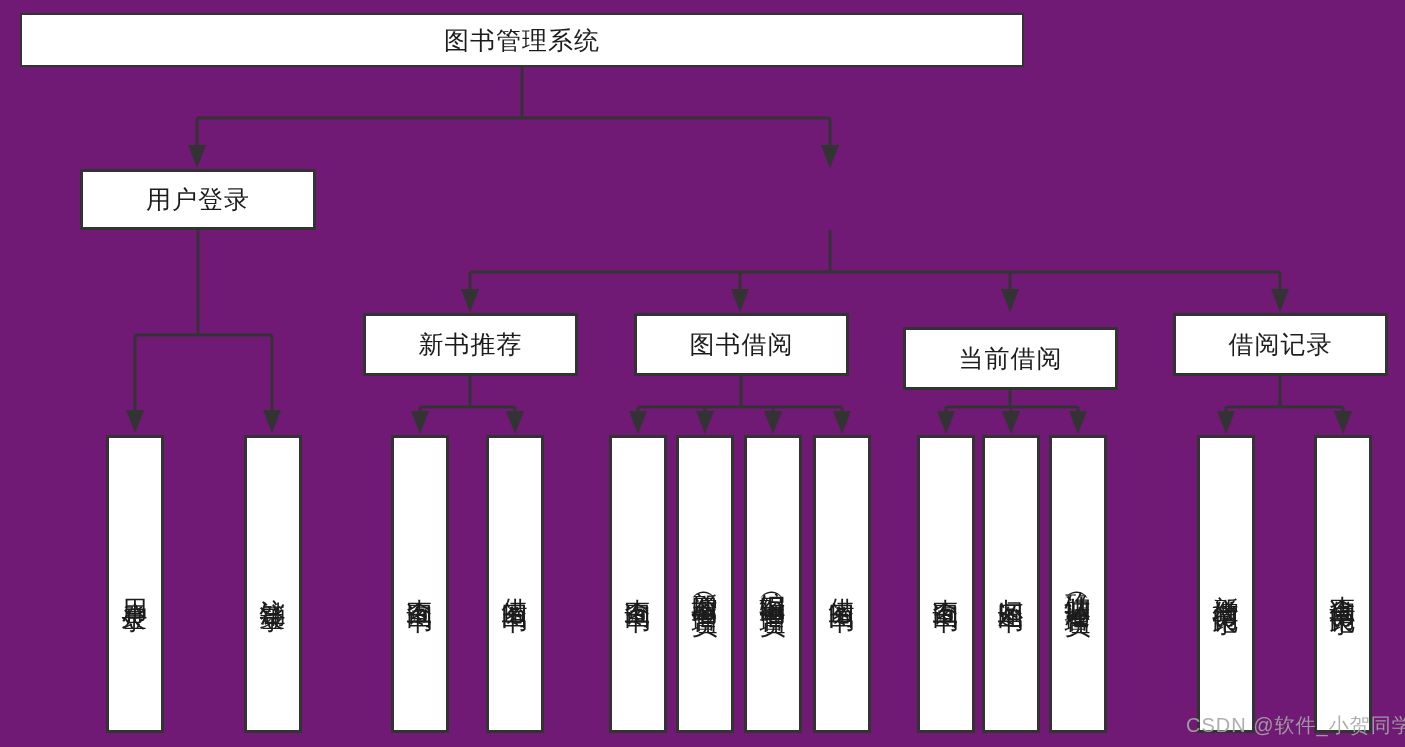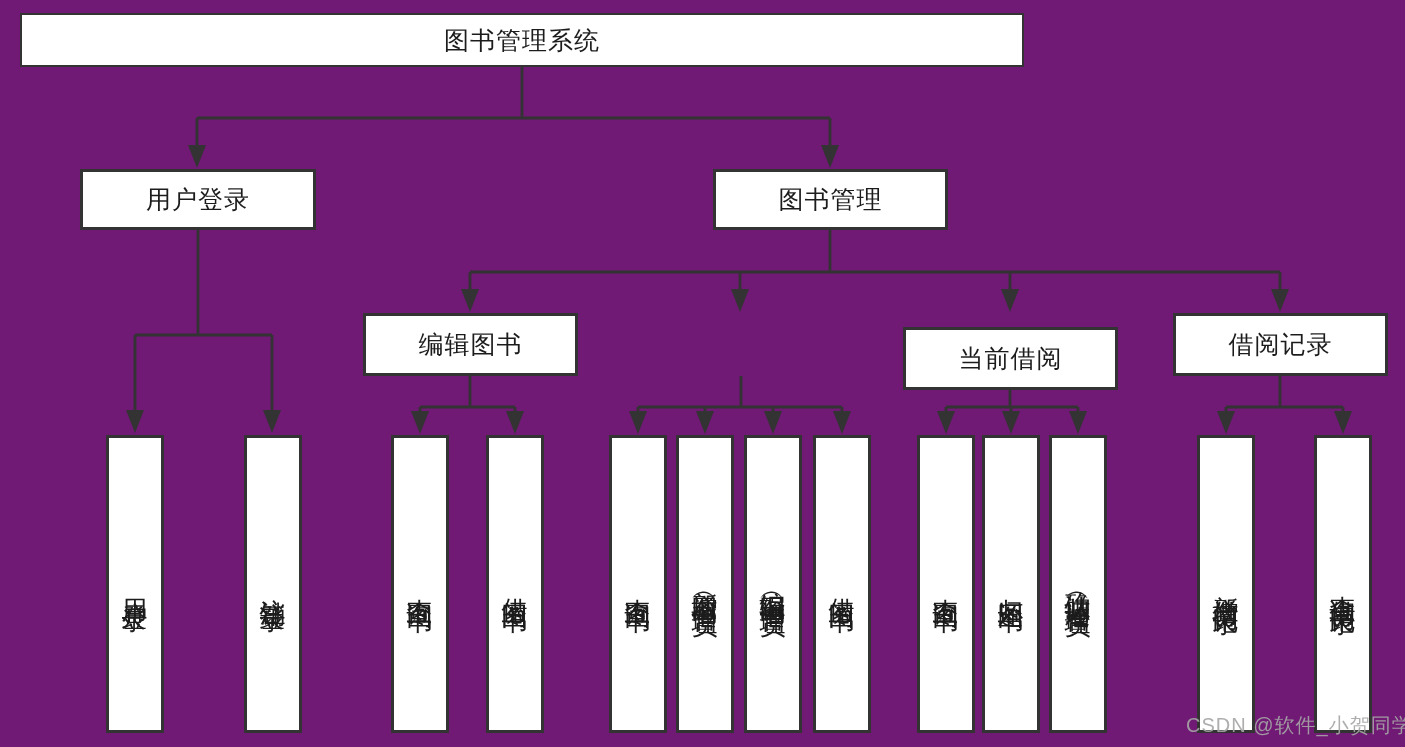--- a/index.html
+++ b/index.html
@@ -118,23 +118,23 @@
       <polygon points="1002,411 1020,411 1011,434"></polygon>
       <polygon points="1069,411 1087,411 1078,434"></polygon>
       <polygon points="1217,411 1235,411 1226,434"></polygon>
       <polygon points="1334,411 1352,411 1343,434"></polygon>
     </g>
   </svg>
 
   <div class="node n-root">图书管理系统</div>
 
   <div class="node n-l2-0">用户登录</div>
-  <div class="node n-l2-1">图书管理</div>
 
-  <div class="node n-l3-0">编辑图书</div>
+  <div class="node n-l3-0">新书推荐</div>
+  <div class="node n-l3-1">图书借阅</div>
   <div class="node n-l3-2">当前借阅</div>
   <div class="node n-l3-3">借阅记录</div>
 
   <div class="node leaf n-leaf-0">用户登录</div>
   <div class="node leaf n-leaf-1">注销登录</div>
   <div class="node leaf n-leaf-2">查询图书</div>
   <div class="node leaf n-leaf-3">借阅图书</div>
   <div class="node leaf n-leaf-4">查询图书</div>
   <div class="node leaf n-leaf-5">新增图书（管理员）</div>
   <div class="node leaf n-leaf-6">编辑图书（管理员）</div>

